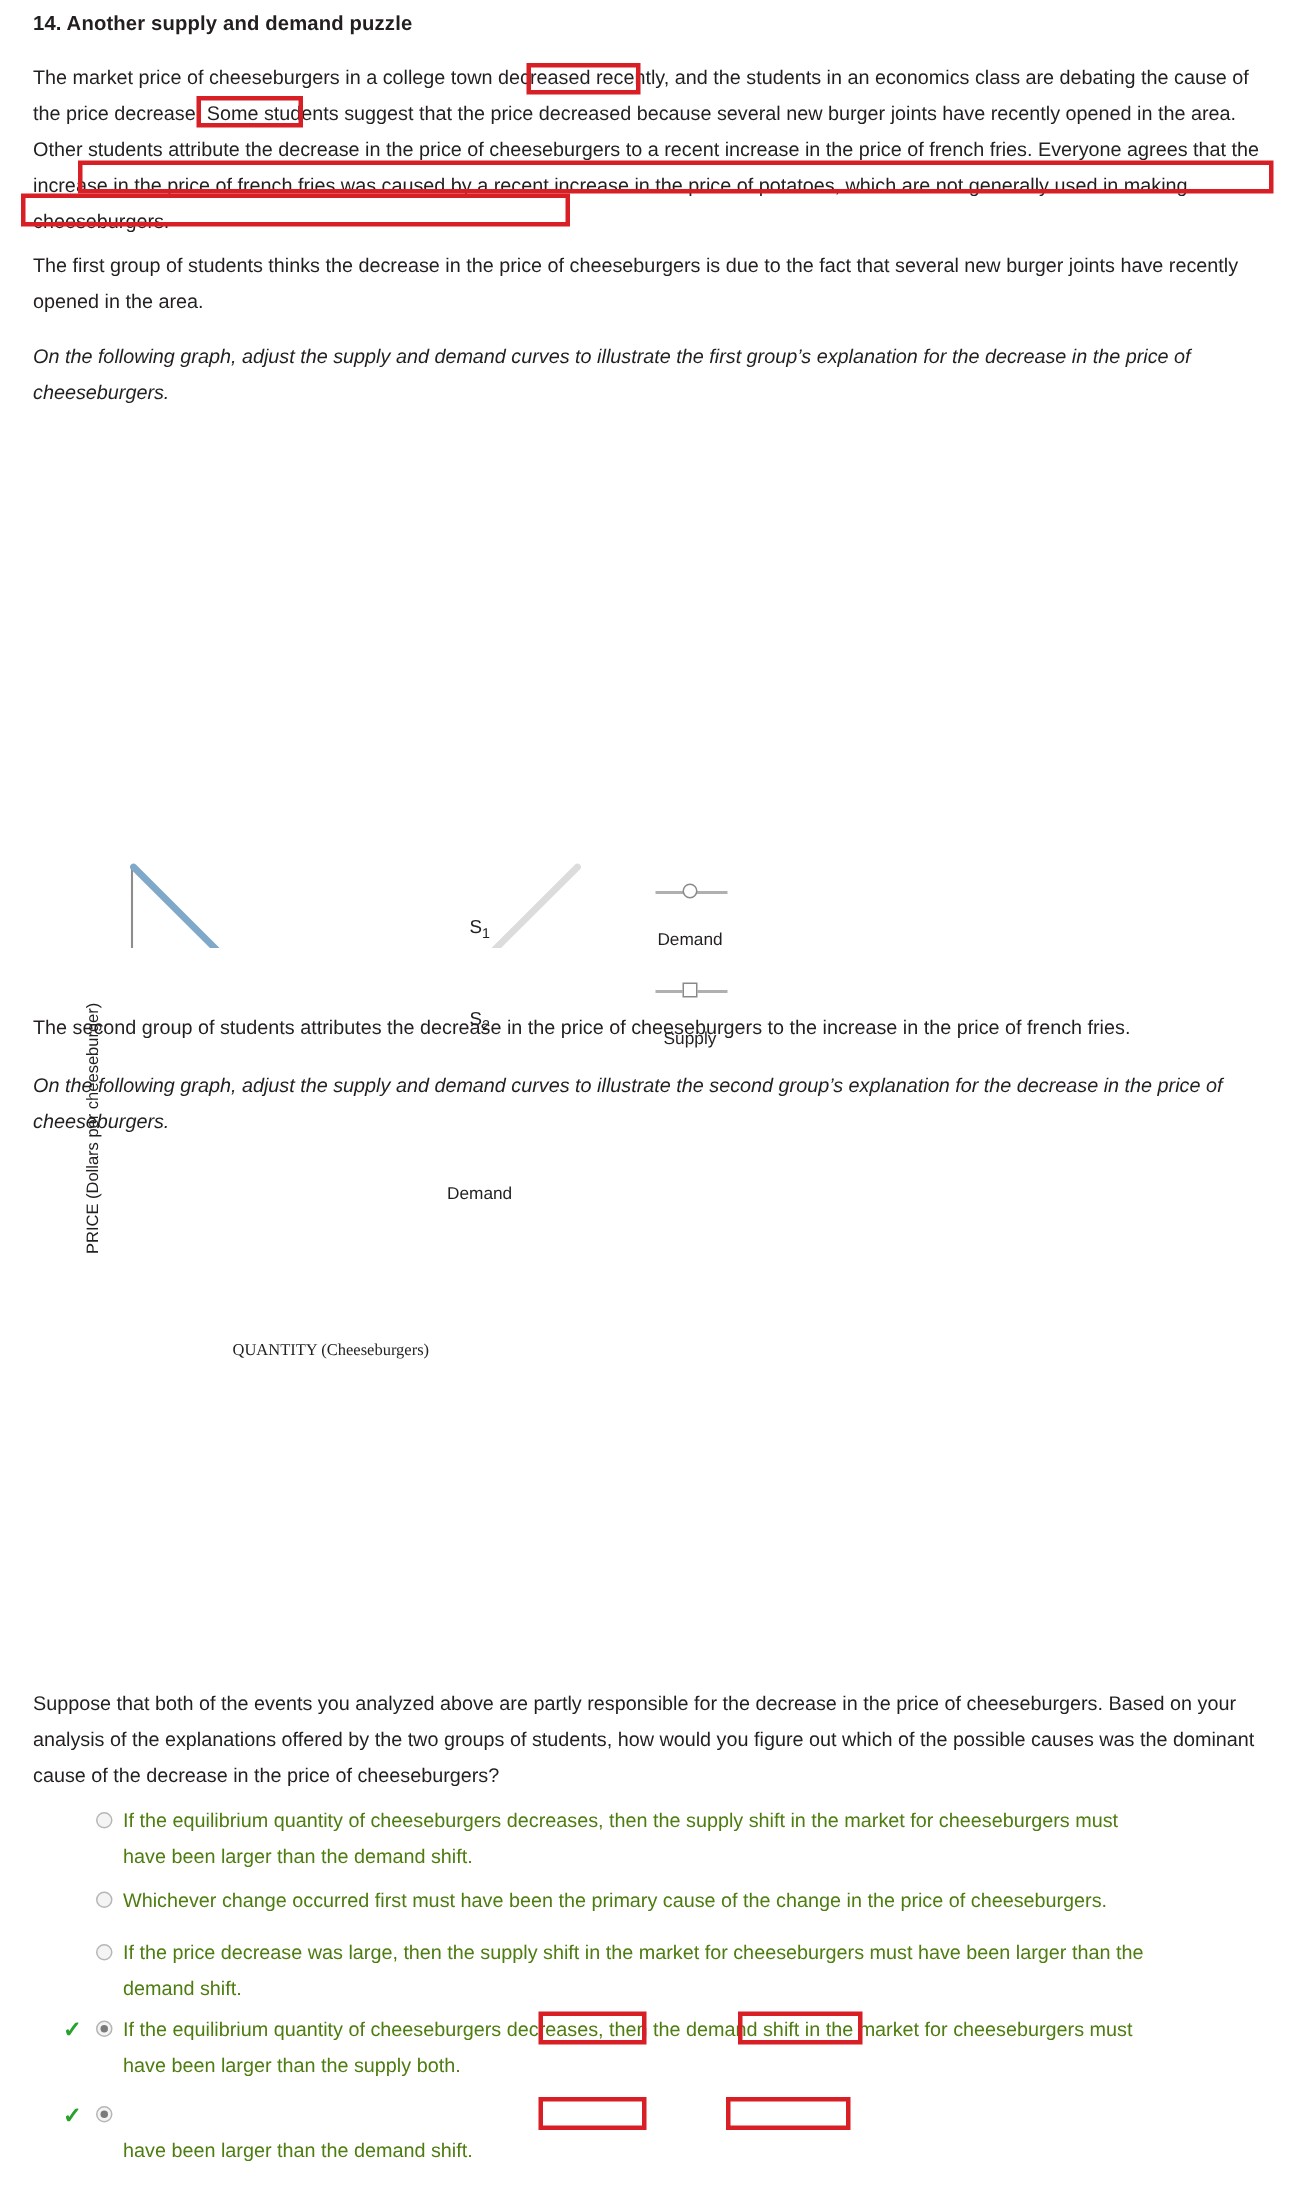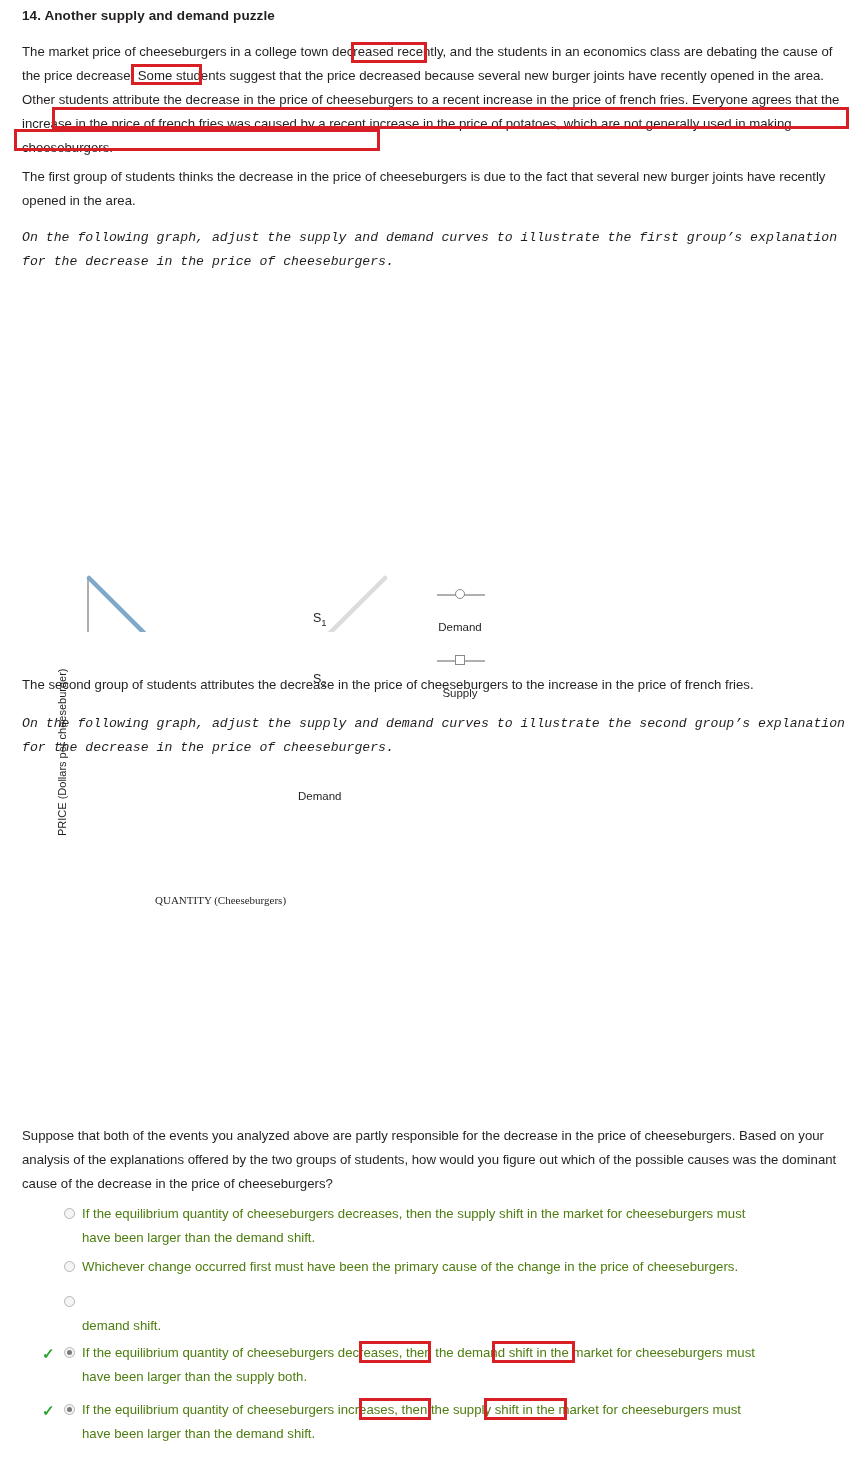--- a/index.html
+++ b/index.html
@@ -25,21 +25,21 @@
     font-weight: bold;
     color: #231f20;
     letter-spacing: .1px;
   }
   .para {
     position: absolute;
     font-size: 13.2px;
     line-height: 24px;
     color: #231f20;
   }
-  .para.italic { font-style: italic; font-family: Liberation Mono, monospace; }
+  .para.italic { font-style: italic; }
 
   .p1 { left: 22px; top: 40px; width: 828px; }
   .p2 { left: 22px; top: 165px; width: 810px; }
   .p3 { left: 22px; top: 226px; width: 820px; }
   .p4 { left: 22px; top: 673px; width: 820px; }
   .p5 { left: 22px; top: 712px; width: 828px; }
   .p6 { left: 22px; top: 1124px; width: 830px; }
 
   
   .hl {
@@ -254,35 +254,35 @@
     <span>have been larger than the demand shift.</span>
   </div>
 
   <div class="radio" style="left:64px; top:1261px;"></div>
   <div class="option" style="left:82px; top:1255px; width:740px;">
     <span>Whichever change occurred first must have been the primary cause of the change in the price of cheeseburgers.</span>
   </div>
 
   <div class="radio" style="left:64px; top:1296px;"></div>
   <div class="option" style="left:82px; top:1290px; width:752px;">
-    <br>
+    <span>If the price decrease was large, then the supply shift in the market for cheeseburgers must have been larger than the</span><br>
     <span>demand shift.</span>
   </div>
 
   <div class="check" style="left:42px; top:1346px;">✓</div>
   <div class="radio sel" style="left:64px; top:1347px;"></div>
   <div class="option" style="left:82px; top:1341px; width:740px;">
     <span>If the equilibrium quantity of cheeseburgers decreases, then the demand shift in the market for cheeseburgers must</span><br>
     <span>have been larger than the supply both.</span>
   </div>
 
   <div class="check" style="left:42px; top:1403px;">✓</div>
   <div class="radio sel" style="left:64px; top:1404px;"></div>
   <div class="option" style="left:82px; top:1398px; width:740px;">
-    <span>If the equilibrium quantity of cheeseburgers increases, then the supply shift in the market for cheeseburgers must</span><br>
+    <br>
     <span>have been larger than the demand shift.</span>
   </div>
 
   <div class="hl" style="left:359px; top:1341px; width:72px; height:22px;"></div>
   <div class="hl" style="left:492px; top:1341px; width:83px; height:22px;"></div>
   <div class="hl" style="left:359px; top:1398px; width:72px; height:22px;"></div>
   <div class="hl" style="left:484px; top:1398px; width:83px; height:22px;"></div>
 
 </div>
 

